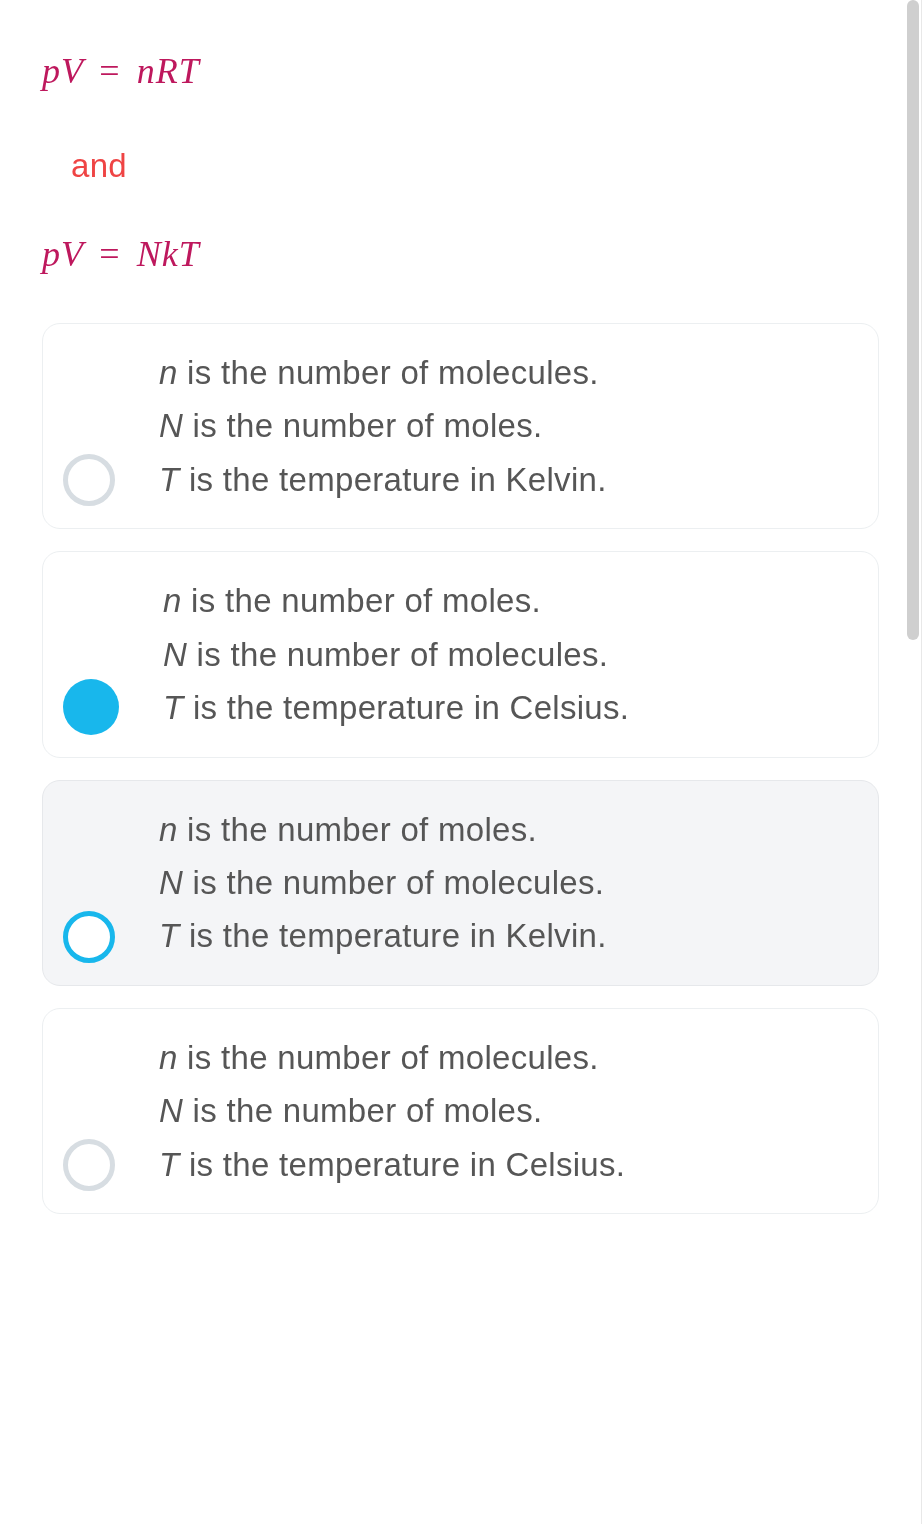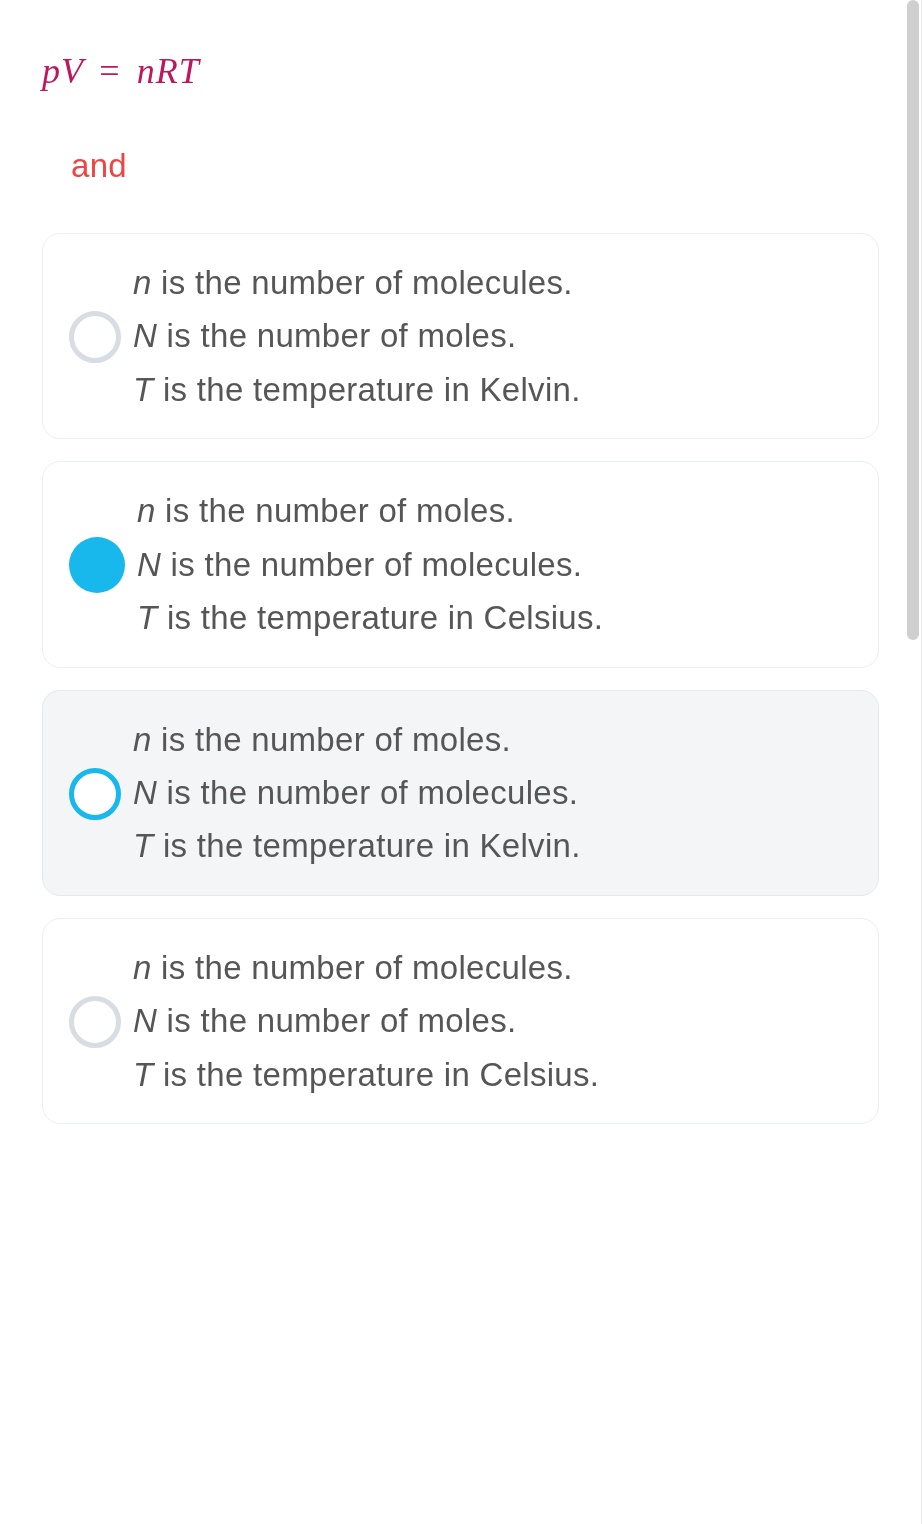--- a/index.html
+++ b/index.html
@@ -31,25 +31,25 @@
     color: #ef4444;
     margin-bottom: 40px;
     letter-spacing: 0.3px;
     margin-left: 29px;
   }
   .ivar { font-style: italic; }
   .options { margin-top: 30px; }
   .option {
     border: 1px solid #eceff1;
     border-radius: 18px;
-    padding: 22px 26px;
+    padding: 22px 20px;
     margin-bottom: 22px;
     display: flex;
-    align-items: center;
-    gap: 12px;
+    align-items: flex-end;
+    gap: 44px;
     cursor: pointer;
     background: #fff;
   }
   .option.highlight {
     background: #f4f5f7;
     border-color: #e6e8eb;
   }
   .radio {
     flex: 0 0 auto;
     width: 52px;
@@ -97,20 +97,25 @@
 <div class="content">
 
   <div class="equation">
     <span>pV</span>
     <span class="eq">=</span>
     <span>nRT</span>
   </div>
 
   <div class="para">and</div>
 
+  <div class="equation">
+    <span>pV</span>
+    <span class="eq">=</span>
+    <span>NkT</span>
+  </div>
 
 
 
   <div class="options">
 
     <div class="option">
       <div class="radio"></div>
       <div class="opt-text">
         <span class="ivar">n</span><span> is the number of molecules.</span><br>
         <span class="ivar">N</span><span> is the number of moles.</span><br>

